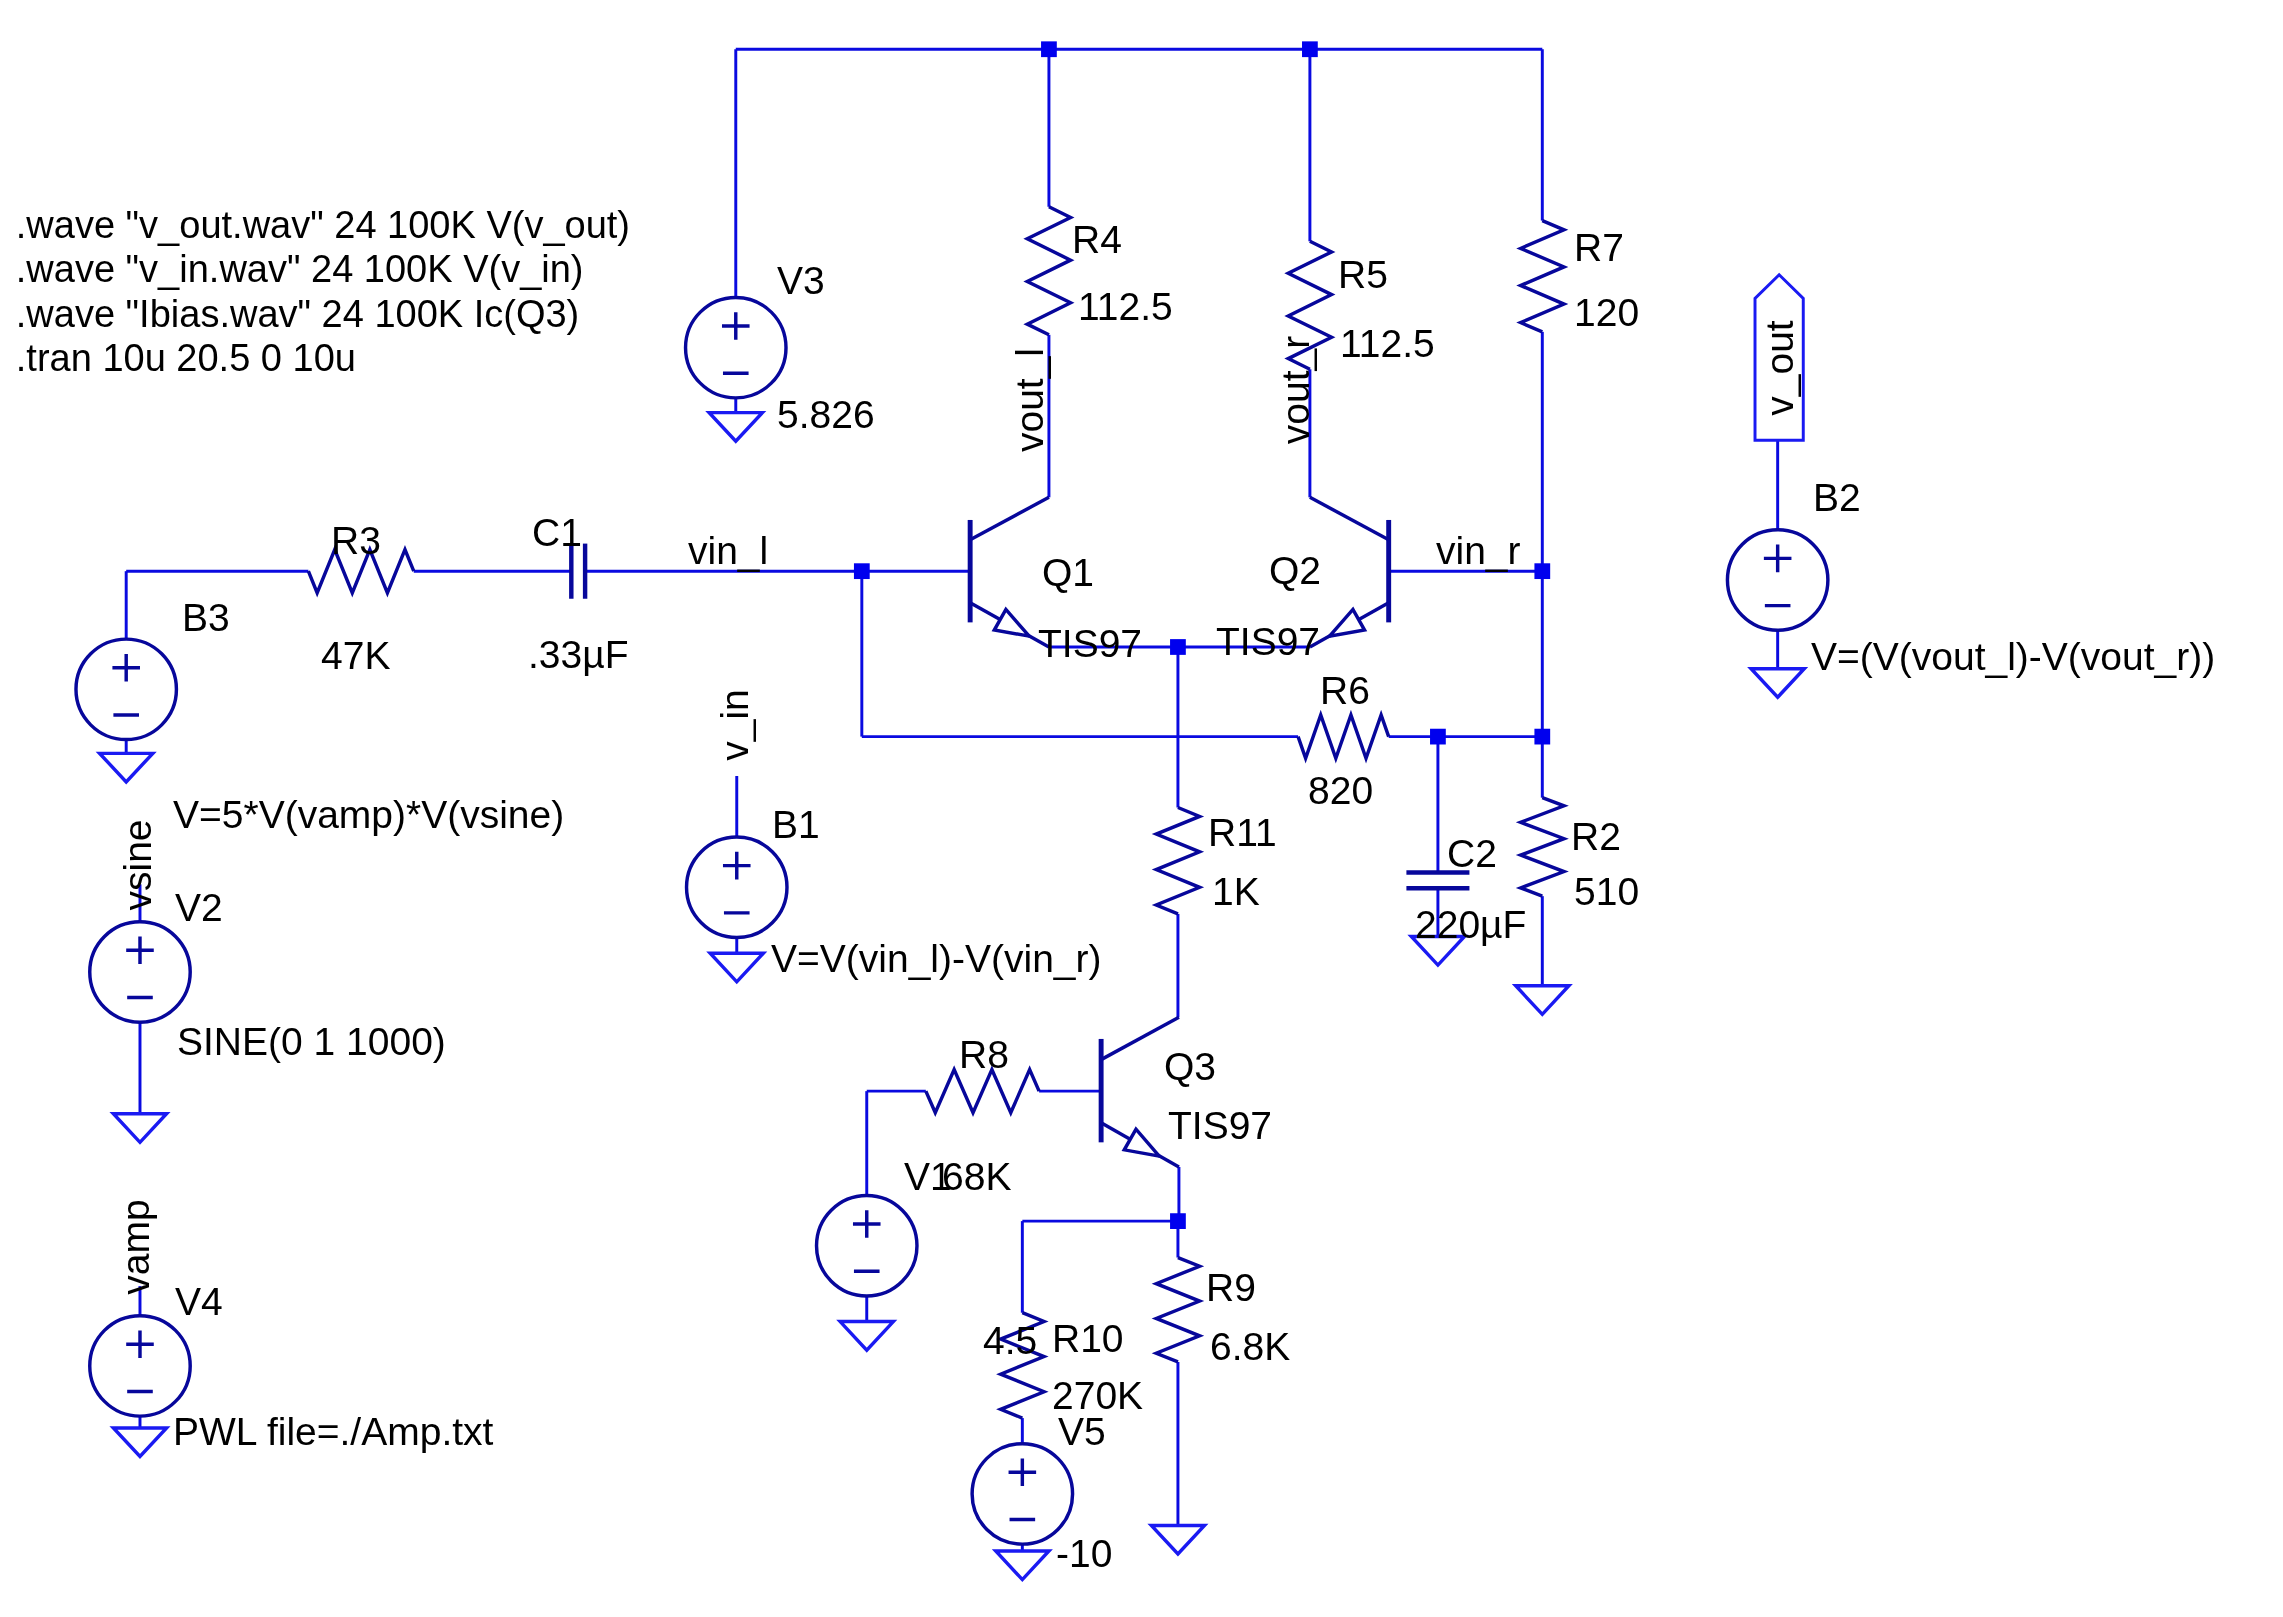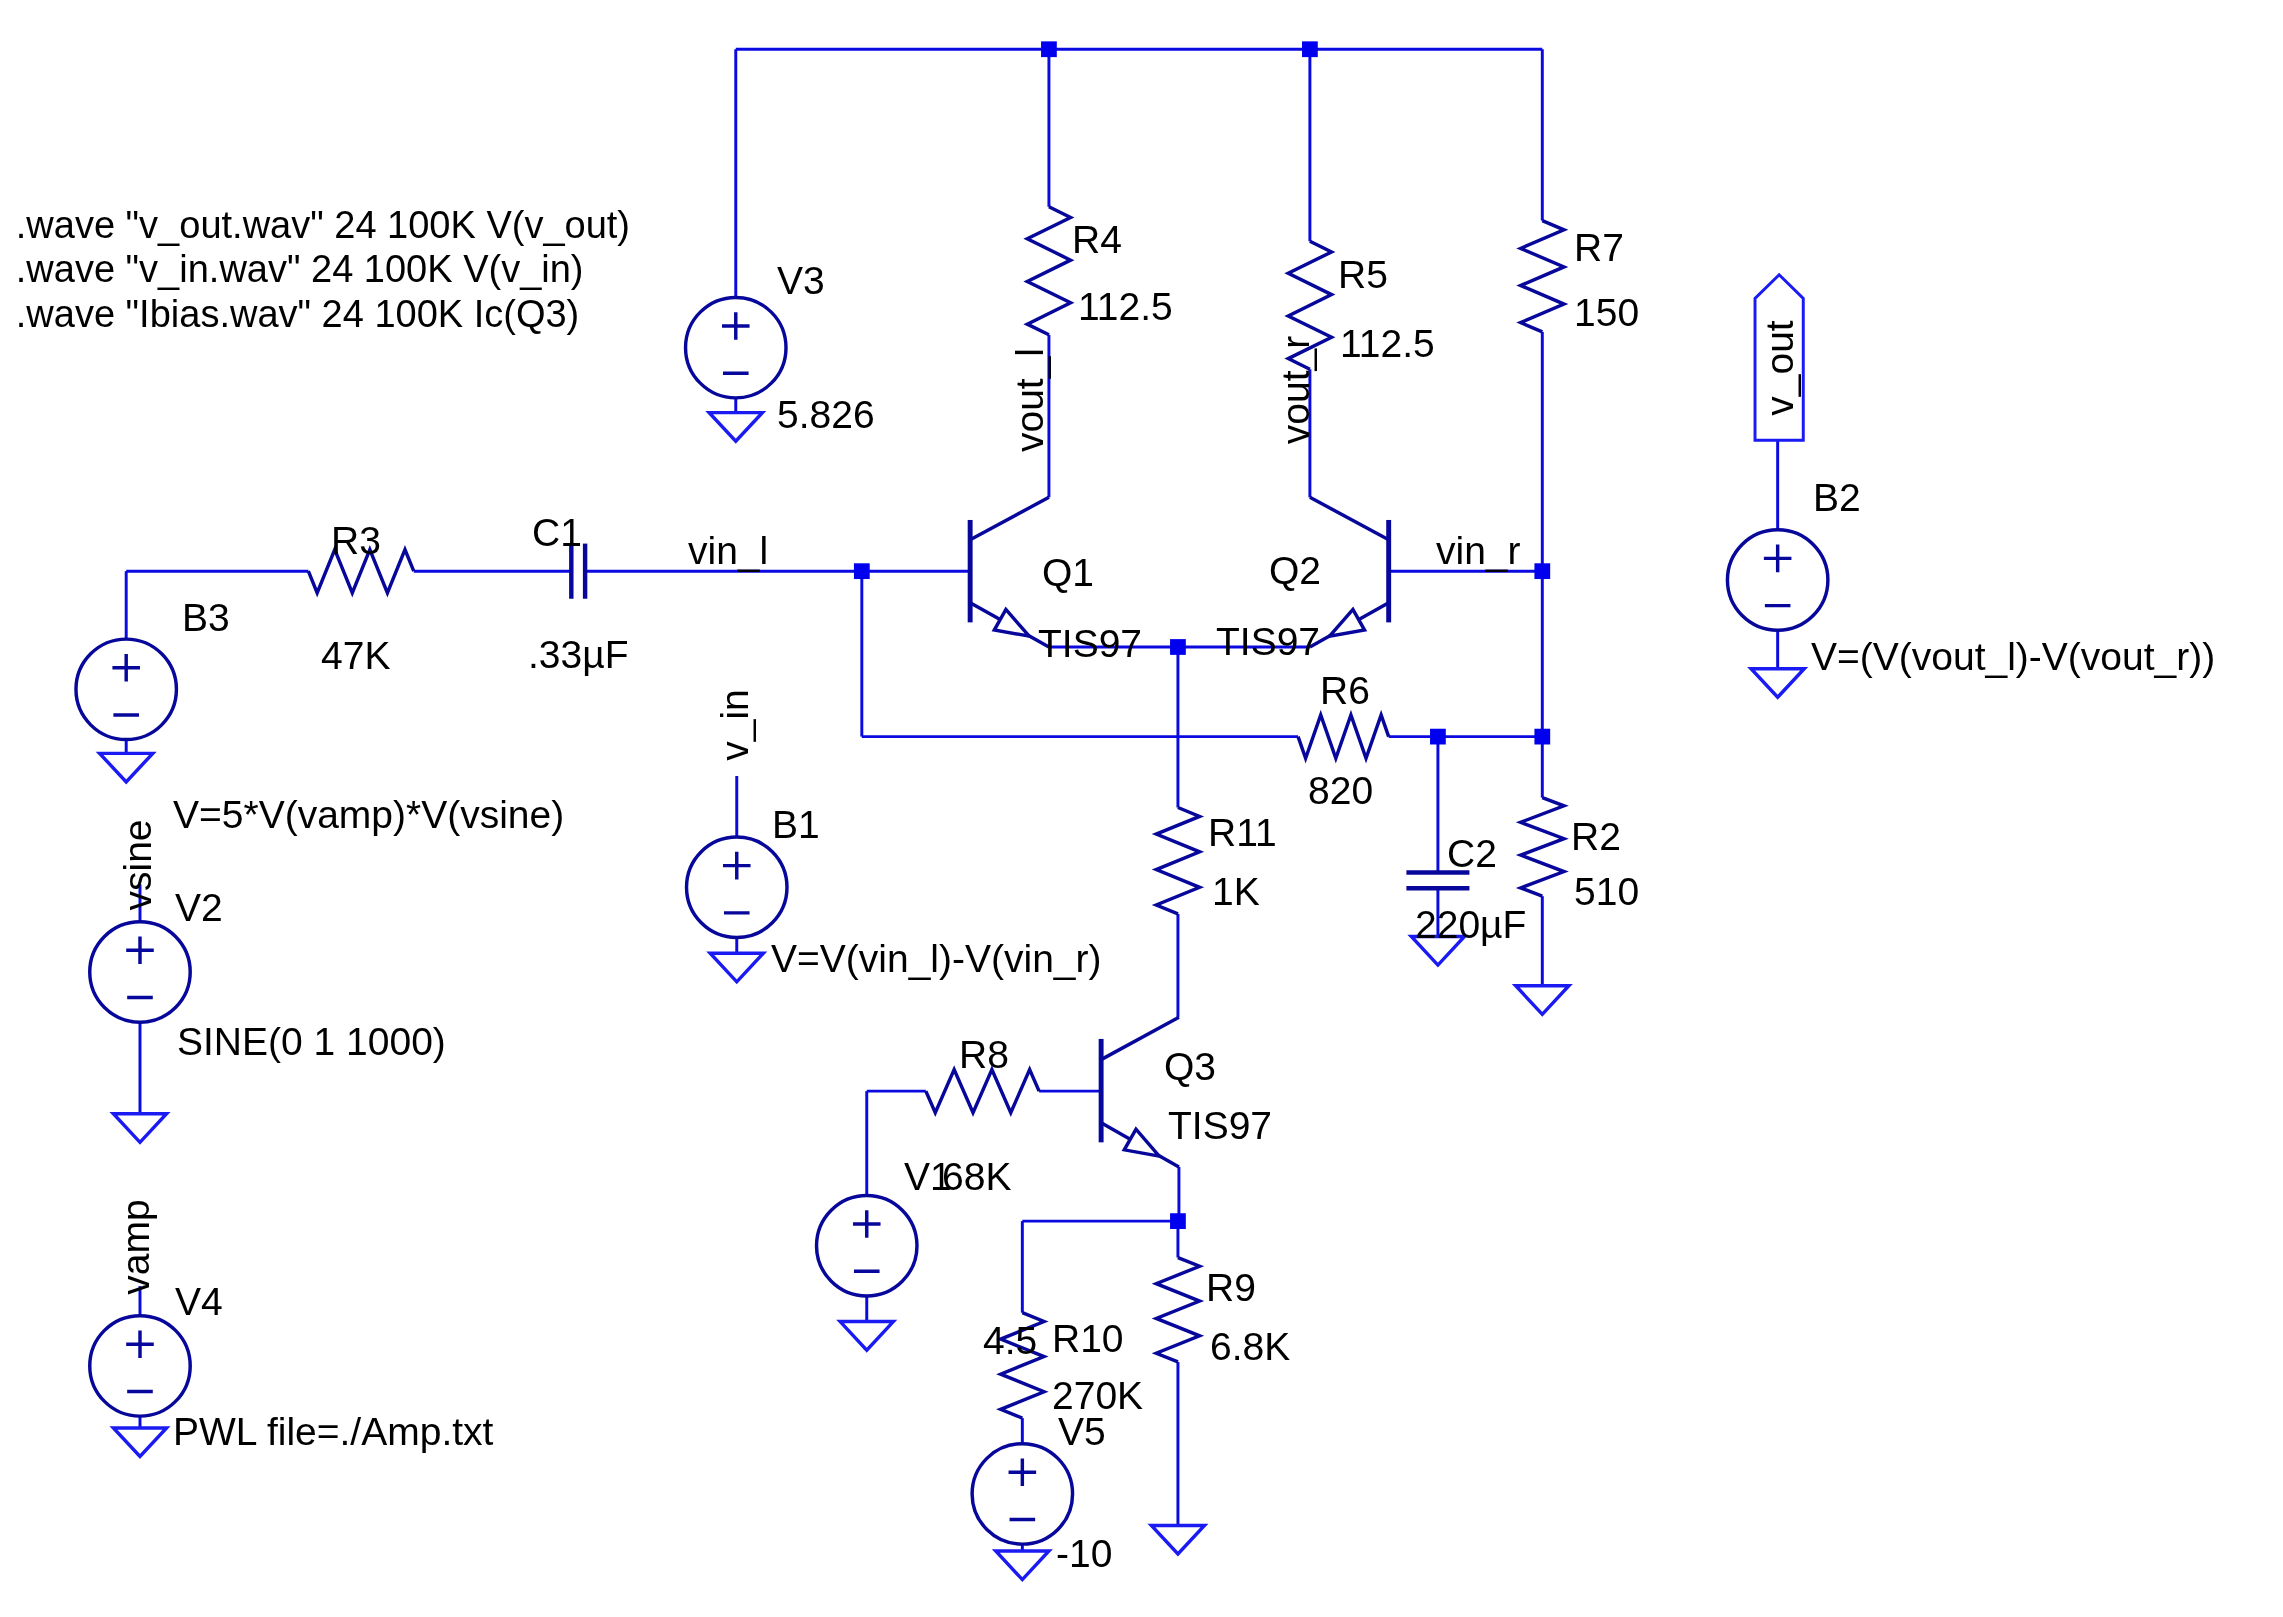--- a/index.html
+++ b/index.html
@@ -166,30 +166,31 @@
     <rect x="1188" y="649" width="16" height="16" fill="#0000ee"></rect>
     <rect x="1452" y="740" width="16" height="16" fill="#0000ee"></rect>
     <rect x="1558" y="740" width="16" height="16" fill="#0000ee"></rect>
     <rect x="1188" y="1232" width="16" height="16" fill="#0000ee"></rect>
   </g>
 </svg>
 
 <div class="dir" style="left:15.8px;top:203px">.wave "v_out.wav" 24 100K V(v_out)</div>
 <div class="dir" style="left:15.8px;top:247px">.wave "v_in.wav" 24 100K V(v_in)</div>
 <div class="dir" style="left:15.8px;top:292px">.wave "Ibias.wav" 24 100K Ic(Q3)</div>
+<div class="dir" style="left:15.8px;top:336px">.tran 10u 20.5 0 10u</div>
 
 <div class="lbl" style="left:777px;top:260px">V3</div>
 <div class="lbl" style="left:777px;top:394px">5.826</div>
 
 <div class="lbl" style="left:1072px;top:219px">R4</div>
 <div class="lbl" style="left:1078px;top:286px">112.5</div>
 <div class="lbl" style="left:1338px;top:254px">R5</div>
 <div class="lbl" style="left:1340px;top:323px">112.5</div>
 <div class="lbl" style="left:1574px;top:227px">R7</div>
-<div class="lbl" style="left:1574px;top:292px">150</div>
+<div class="lbl" style="left:1574px;top:292px">120</div>
 
 <div class="vlbl" style="left:1030px;top:400px">vout_l</div>
 <div class="vlbl" style="left:1296px;top:390px">vout_r</div>
 <div class="vlbl" style="left:1780px;top:368px">v_out</div>
 
 <div class="lbl" style="left:688px;top:530px">vin_l</div>
 <div class="lbl" style="left:1436px;top:530px">vin_r</div>
 
 <div class="lbl" style="left:1042px;top:552px">Q1</div>
 <div class="lbl" style="left:1038px;top:623px">TIS97</div>

